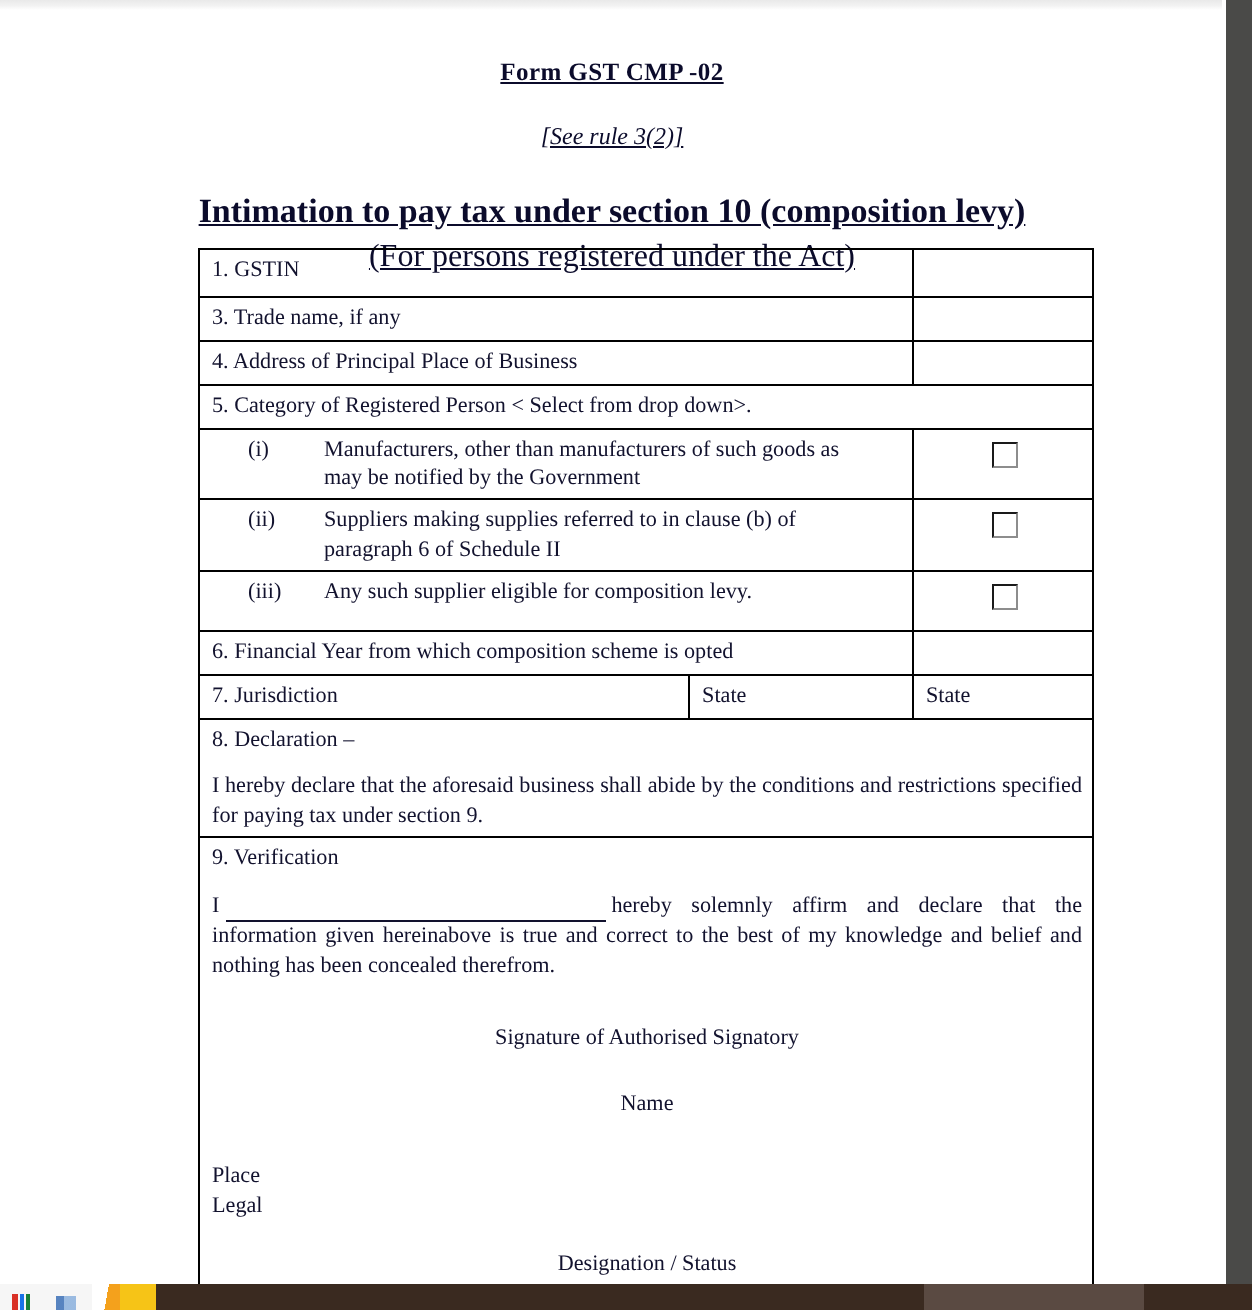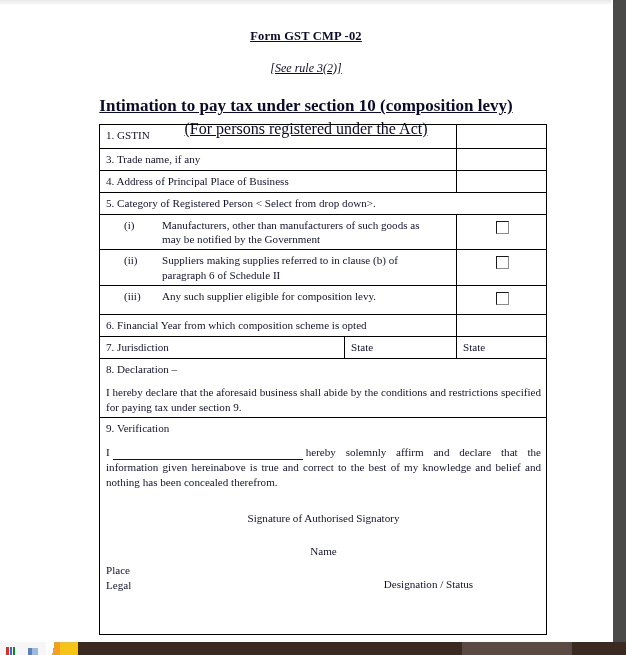--- a/index.html
+++ b/index.html
@@ -179,21 +179,22 @@
     margin: 0 3px;
     vertical-align: bottom;
     height: 11px;
   }
 
   .sig-block { text-align: center; margin-top: 22px; }
   .sig-name { text-align: center; margin-top: 18px; }
 
   .foot-row {
     display: flex;
-    margin-top: 5px;
+    margin-top: 22px;
+    flex-direction: column;
   }
   .foot-left { width: 210px; line-height: 1.35; }
   .foot-right { flex: 1; text-align: center; padding-top: 14px; }
   .pad-bottom { height: 38px; }
 </style>
 </head>
 <body>
 
 <div id="viewer">
 

